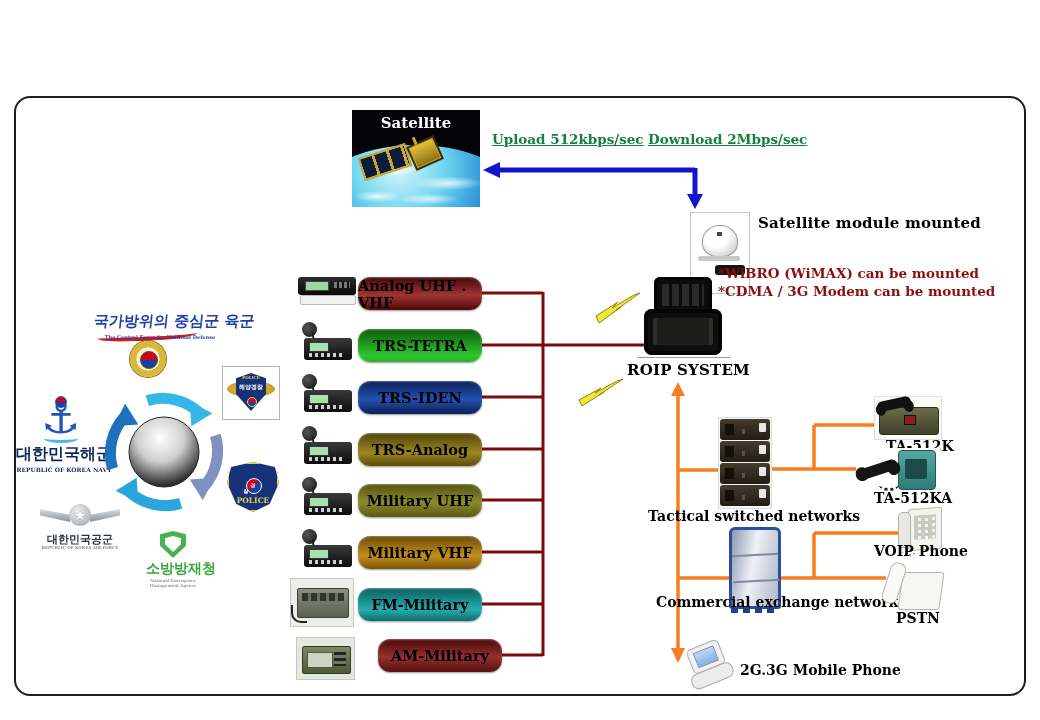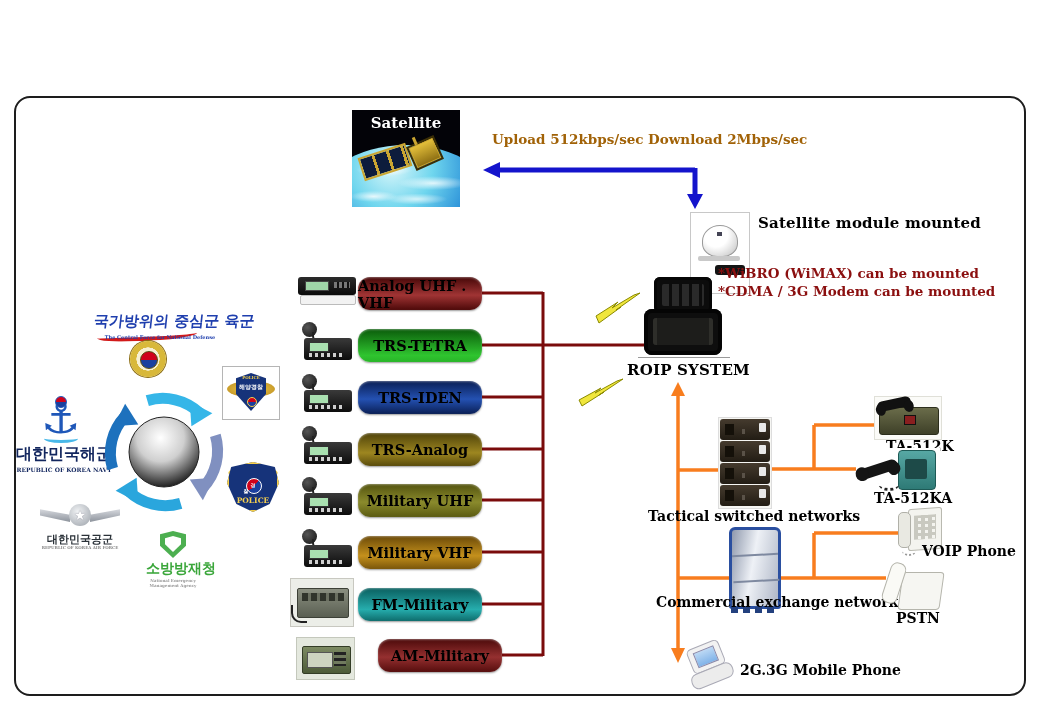--- a/index.html
+++ b/index.html
@@ -3,21 +3,21 @@
 <meta charset="utf-8">
 <style>
   html,body{margin:0;padding:0;background:#fff;}
   #canvas{position:relative;width:1040px;height:720px;background:#ffffff;overflow:hidden;
           font-family:"DejaVu Serif","Liberation Serif",serif;}
   .abs{position:absolute;}
   .lbl{font-weight:700;color:#000;font-size:14px;white-space:nowrap;letter-spacing:.2px;}
   .frame{left:14px;top:96px;width:1008px;height:596px;border:2px solid #1d1d1d;border-radius:16px;}
 
   
-  .satimg{left:352px;top:110px;width:108px;height:97px;background:#030308;overflow:hidden;}
+  .satimg{left:352px;top:110px;width:128px;height:97px;background:#030308;overflow:hidden;}
   .earth{position:absolute;left:-35%;top:36%;width:170%;height:130%;border-radius:50%;
          background:radial-gradient(circle at 42% 18%, #d8f6fa 0%, #6fd6ee 28%, #2a8fd8 55%, #1048a0 80%, #062054 100%);}
   .clouds{position:absolute;left:0;top:45%;width:100%;height:55%;
       background:
         radial-gradient(ellipse 40px 9px at 30% 30%, rgba(255,255,255,.85), transparent 70%),
         radial-gradient(ellipse 50px 10px at 75% 55%, rgba(255,255,255,.8), transparent 70%),
         radial-gradient(ellipse 34px 8px at 20% 80%, rgba(255,255,255,.8), transparent 70%),
         radial-gradient(ellipse 44px 8px at 60% 85%, rgba(255,255,255,.7), transparent 70%);}
   .satbody{position:absolute;left:58px;top:30px;width:26px;height:22px;transform:rotate(-24deg);
            background:linear-gradient(#e8c33c,#8a6c12);border:2px solid #3a2e06;
@@ -25,21 +25,21 @@
   .satbody:after{content:"";position:absolute;left:7px;top:-8px;width:3px;height:8px;background:#caa531;}
   .satpanels{position:absolute;left:8px;top:40px;width:46px;height:20px;transform:rotate(-18deg);
              background:repeating-linear-gradient(90deg,#0d1c3c 0 12px,#caa531 12px 15px);
              border:2px solid #caa531;}
   .satlabel{position:absolute;left:0;top:4px;width:100%;text-align:center;color:#fff;
             font-size:15px;font-weight:700;}
 
   
   svg.wires{left:0;top:0;pointer-events:none;}
 
-  .speed{font-weight:700;font-size:13.5px;color:#a16207;white-space:nowrap;}
+  .speed{font-weight:700;font-size:13.5px;color:#15803d;white-space:nowrap;text-decoration:underline;}
 
   
   .modimg{left:690px;top:212px;width:58px;height:80px;background:#fff;border:1px solid #c8c8c8;}
   .dome{position:absolute;left:11px;top:12px;width:34px;height:30px;border-radius:50% 50% 42% 42%;
         background:radial-gradient(circle at 38% 30%, #ffffff 40%, #d9d9d9 75%, #b5b5b5 100%);
         border:1px solid #9a9a9a;}
   .dome:after{content:"";position:absolute;left:14px;top:6px;width:5px;height:4px;background:#445;}
   .domebase{position:absolute;left:7px;top:43px;width:42px;height:5px;background:#c9c9c9;border-radius:2px;}
   .modbar{position:absolute;left:24px;top:52px;width:30px;height:10px;background:#141414;border-radius:3px;}
 
@@ -410,21 +410,21 @@
       <div class="cord"></div>
       <div class="h"></div>
     </div>
   <div class="abs t-label" style="left:874px;top:490px;">TA-512KA</div>
 
   <div class="abs voip">
       <div class="b"></div>
       <div class="h"></div>
       <div class="cord"></div>
     </div>
-  <div class="abs t-label" style="left:874px;top:543px;margin-left:48px;">VOIP Phone</div>
+  <div class="abs t-label" style="left:874px;top:543px;">VOIP Phone</div>
 
   <div class="abs pstn">
       <div class="b"></div>
       <div class="h"></div>
     </div>
   <div class="abs t-label" style="left:896px;top:610px;">PSTN</div>
 
   <div class="abs mobile">
     <div class="g">
         <div class="scr"></div>

